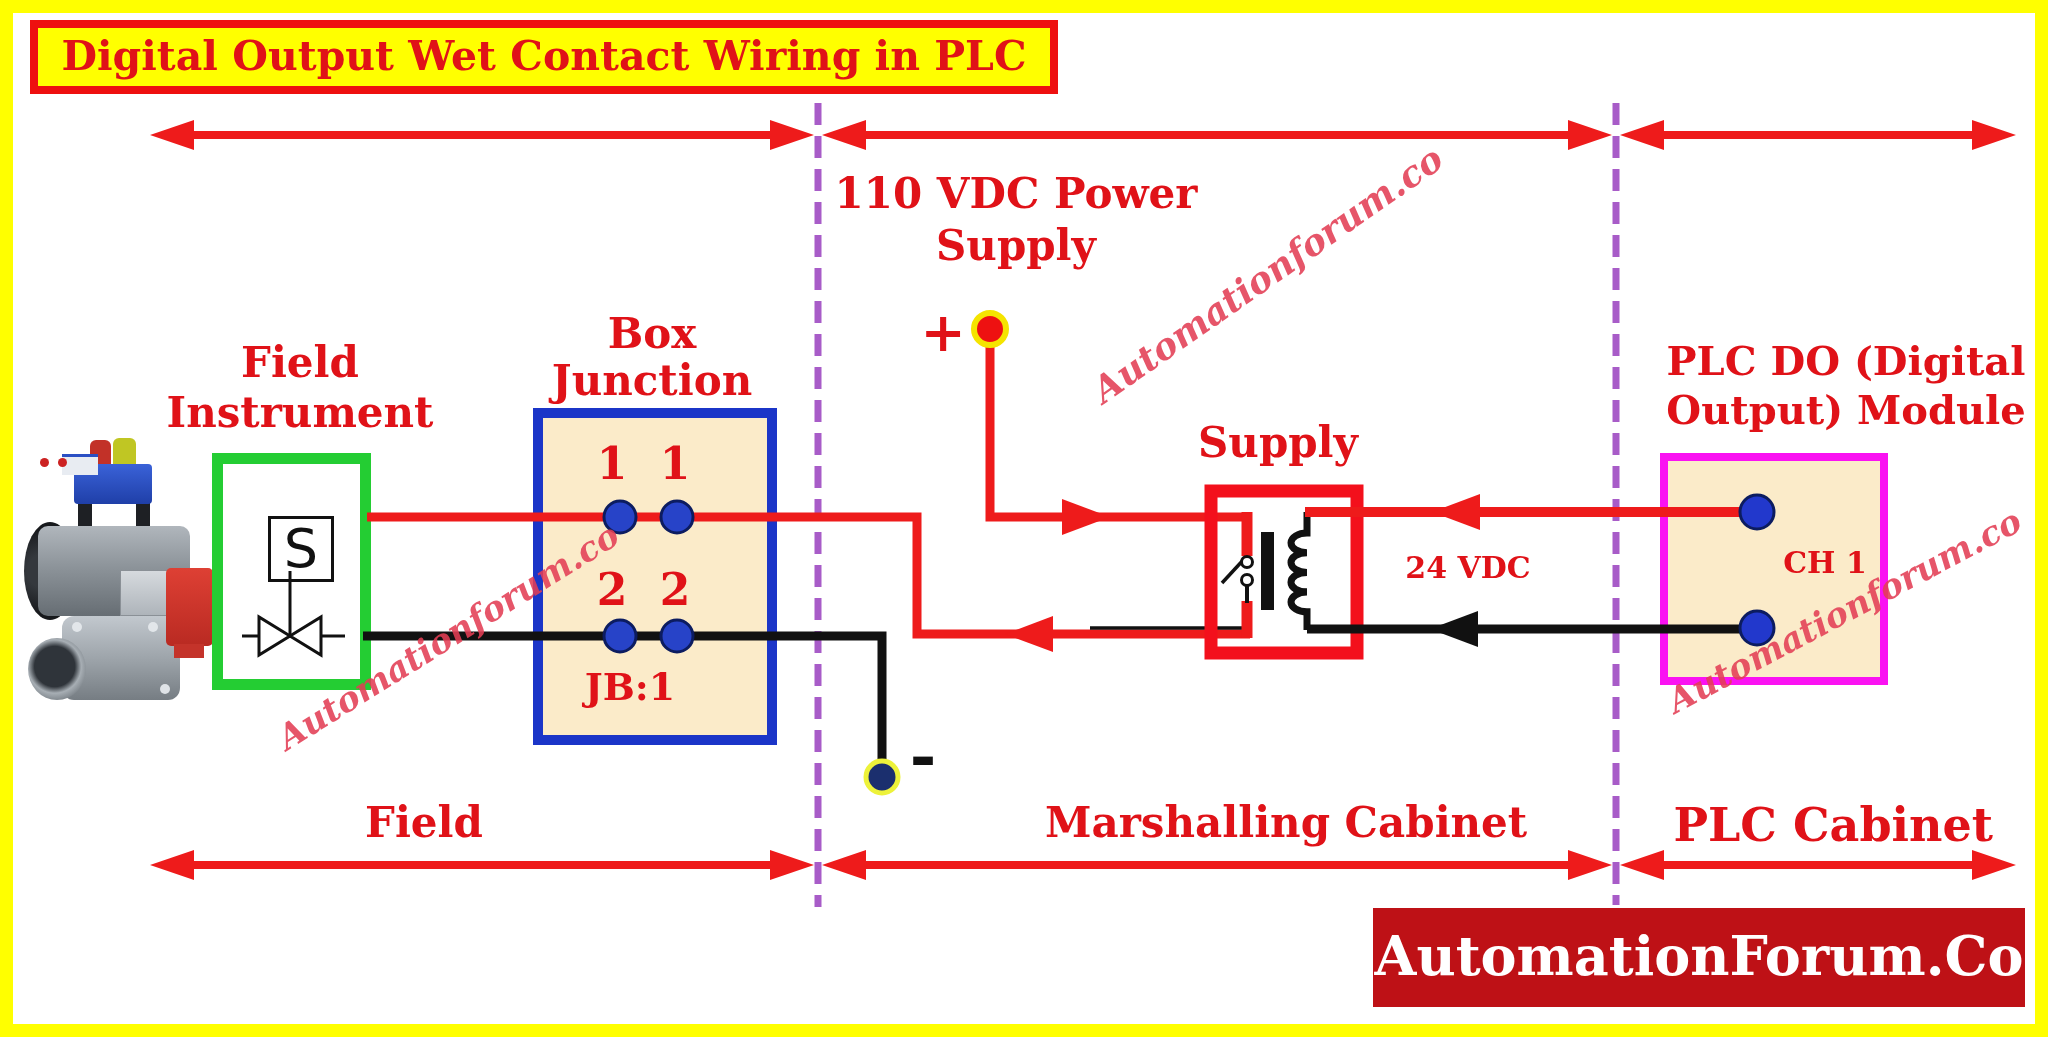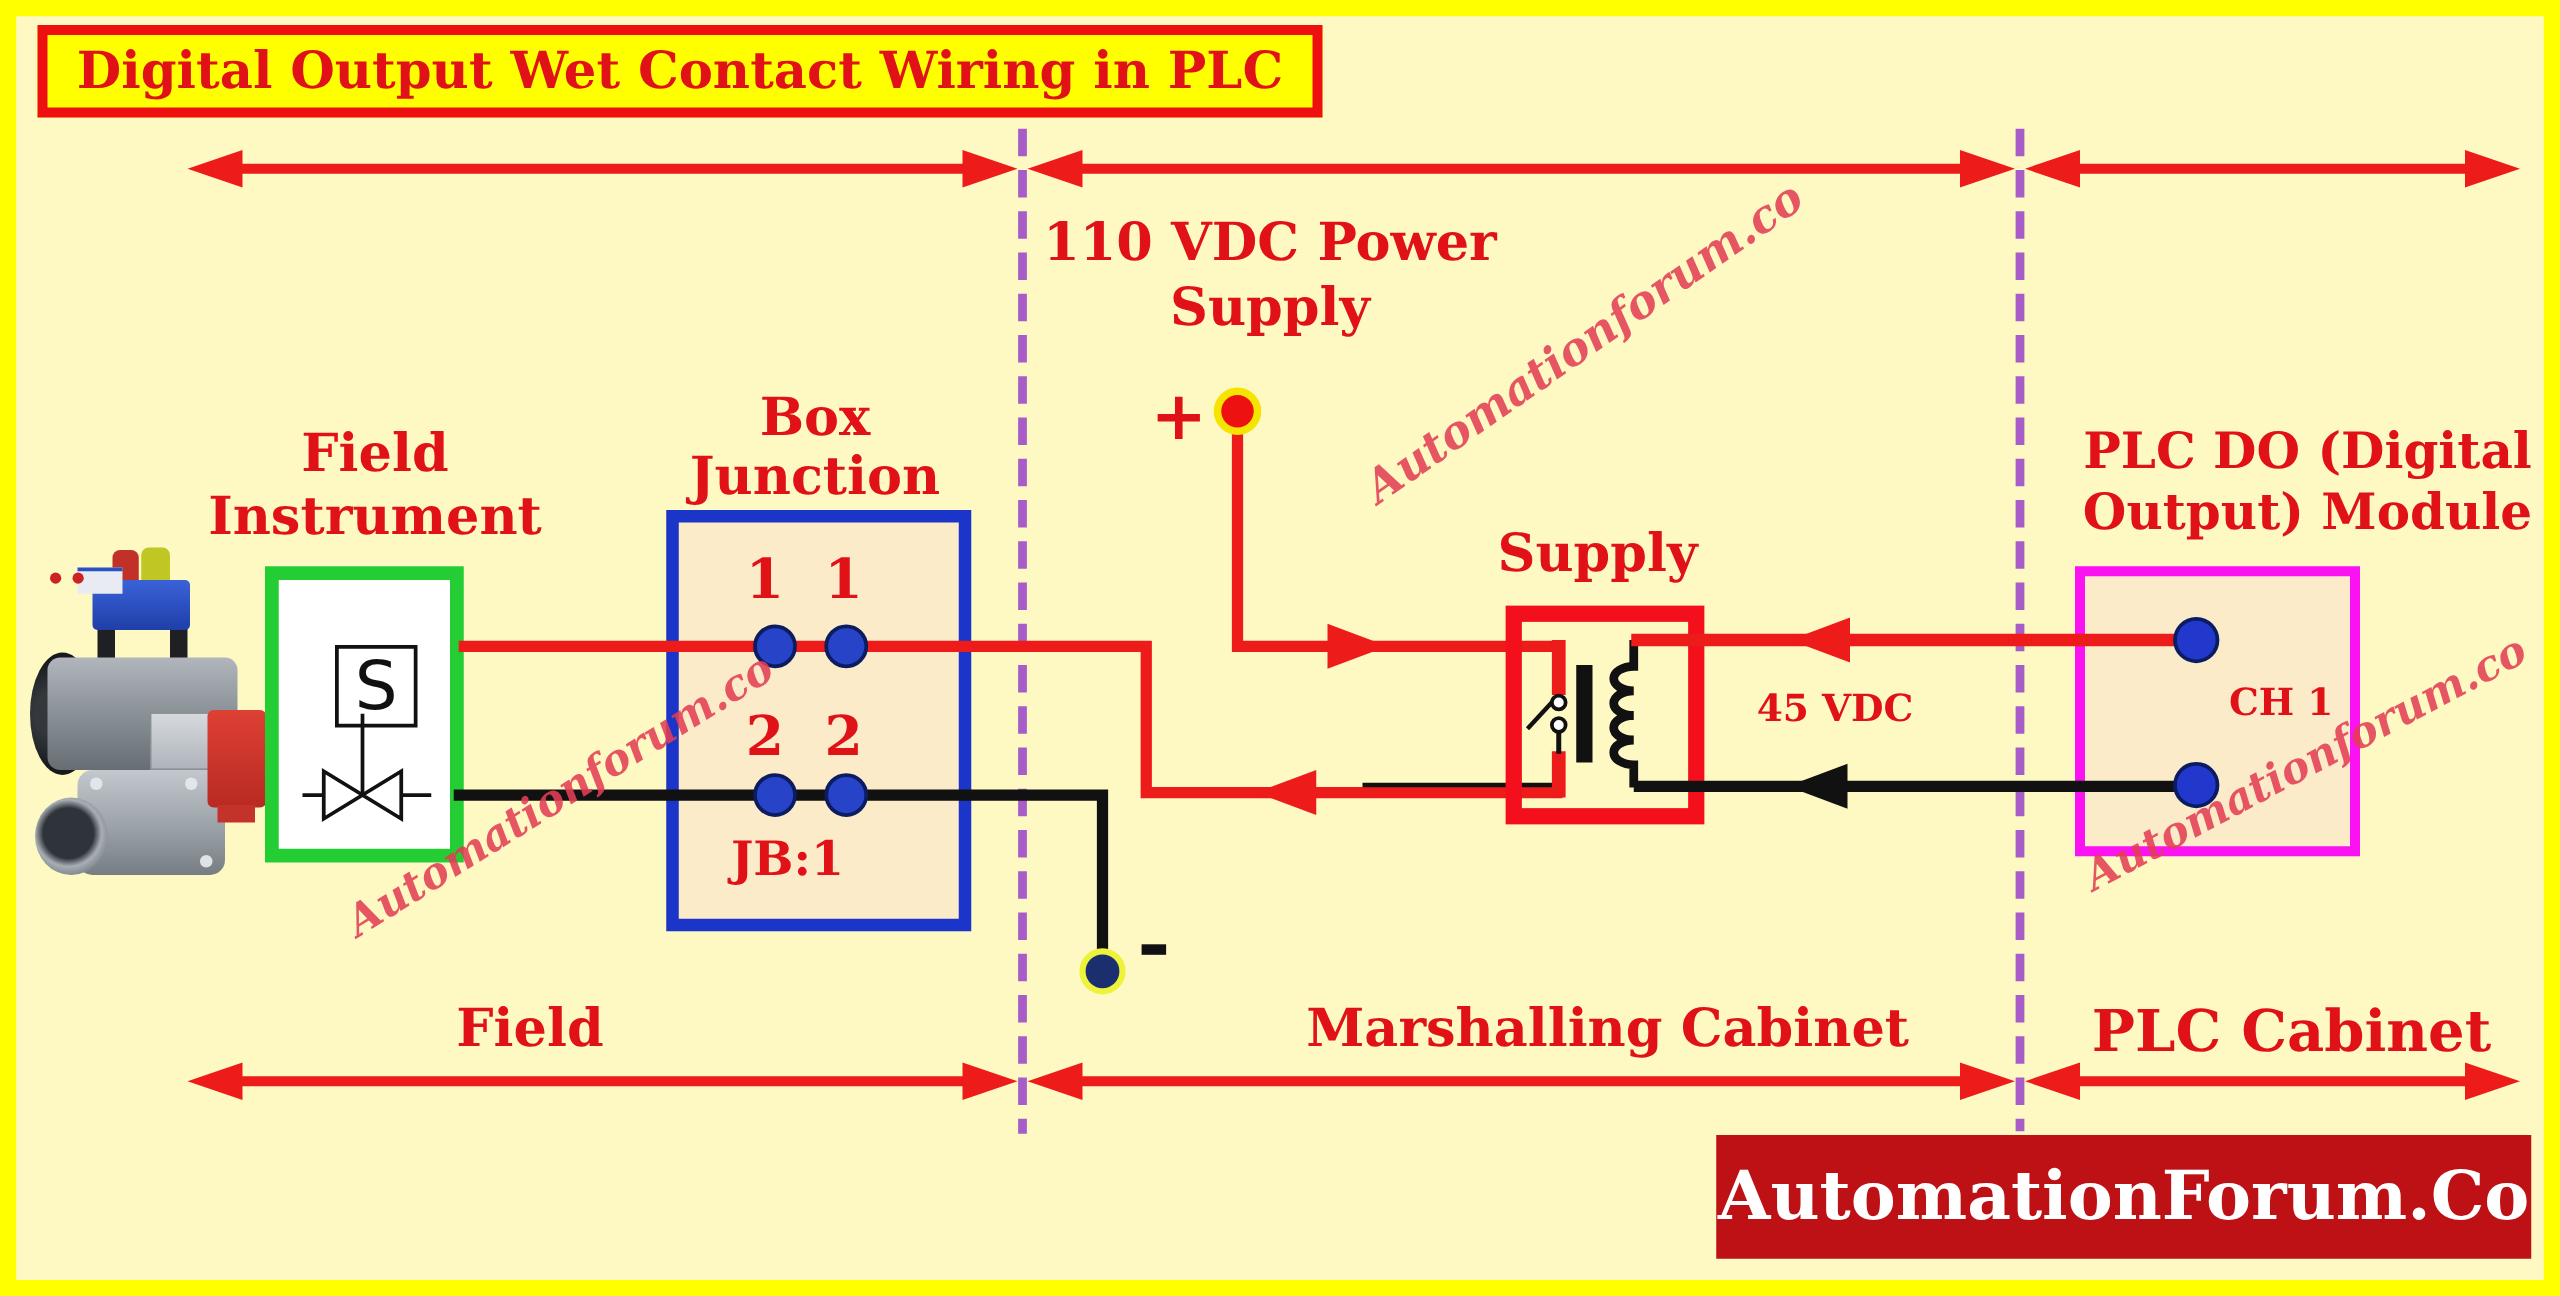--- a/index.html
+++ b/index.html
@@ -1,16 +1,16 @@
 <!DOCTYPE html>
 <html><head>
 <meta charset="utf-8">
 <style>
   html,body{margin:0;padding:0;background:#888;}
-  #stage{position:relative;width:2048px;height:1037px;background:#fef9c3;overflow:hidden;
+  #stage{position:relative;width:2048px;height:1037px;background:#ffffff;overflow:hidden;
          font-family:"DejaVu Serif","Liberation Serif",serif;text-decoration:underline;}
   .frame{position:absolute;inset:0;border:13px solid #ffff00;pointer-events:none;z-index:9;}
   
   .title-box{position:absolute;left:30px;top:20px;width:1028px;height:74px;background:#ffff00;
              border:8px solid #ee1010;box-sizing:border-box;z-index:3;}
   .title-box span{display:block;width:100%;height:100%;line-height:56px;text-align:center;
              font-weight:bold;font-size:41px;color:#e01218;}
   
   .rlabel{position:absolute;color:#e01218;font-weight:bold;text-align:center;z-index:3;}
   .rlabel div{white-space:nowrap;}
@@ -109,21 +109,21 @@
     <div>Supply</div>
   </div>
   <div class="rlabel" style="left:1178px;top:418px;width:200px;font-size:42px;">
     <div>Supply</div>
   </div>
   <div class="rlabel" style="left:1656px;top:336px;width:380px;font-size:40px;line-height:49px;text-align:center;">
     <div>PLC DO (Digital</div>
     <div>Output) Module</div>
   </div>
   <div class="rlabel" style="left:1393px;top:550px;width:150px;font-size:30px;">
-    <div>45 VDC</div>
+    <div>24 VDC</div>
   </div>
   <div class="rlabel" style="left:1775px;top:545px;width:100px;font-size:30px;">
     <div>CH 1</div>
   </div>
   <div class="rlabel" style="left:550px;top:664px;width:160px;font-size:38px;">
     <div>JB:1</div>
   </div>
 
   <div class="rlabel" style="left:592px;top:438px;width:40px;font-size:44px;">
       <div>1</div>

